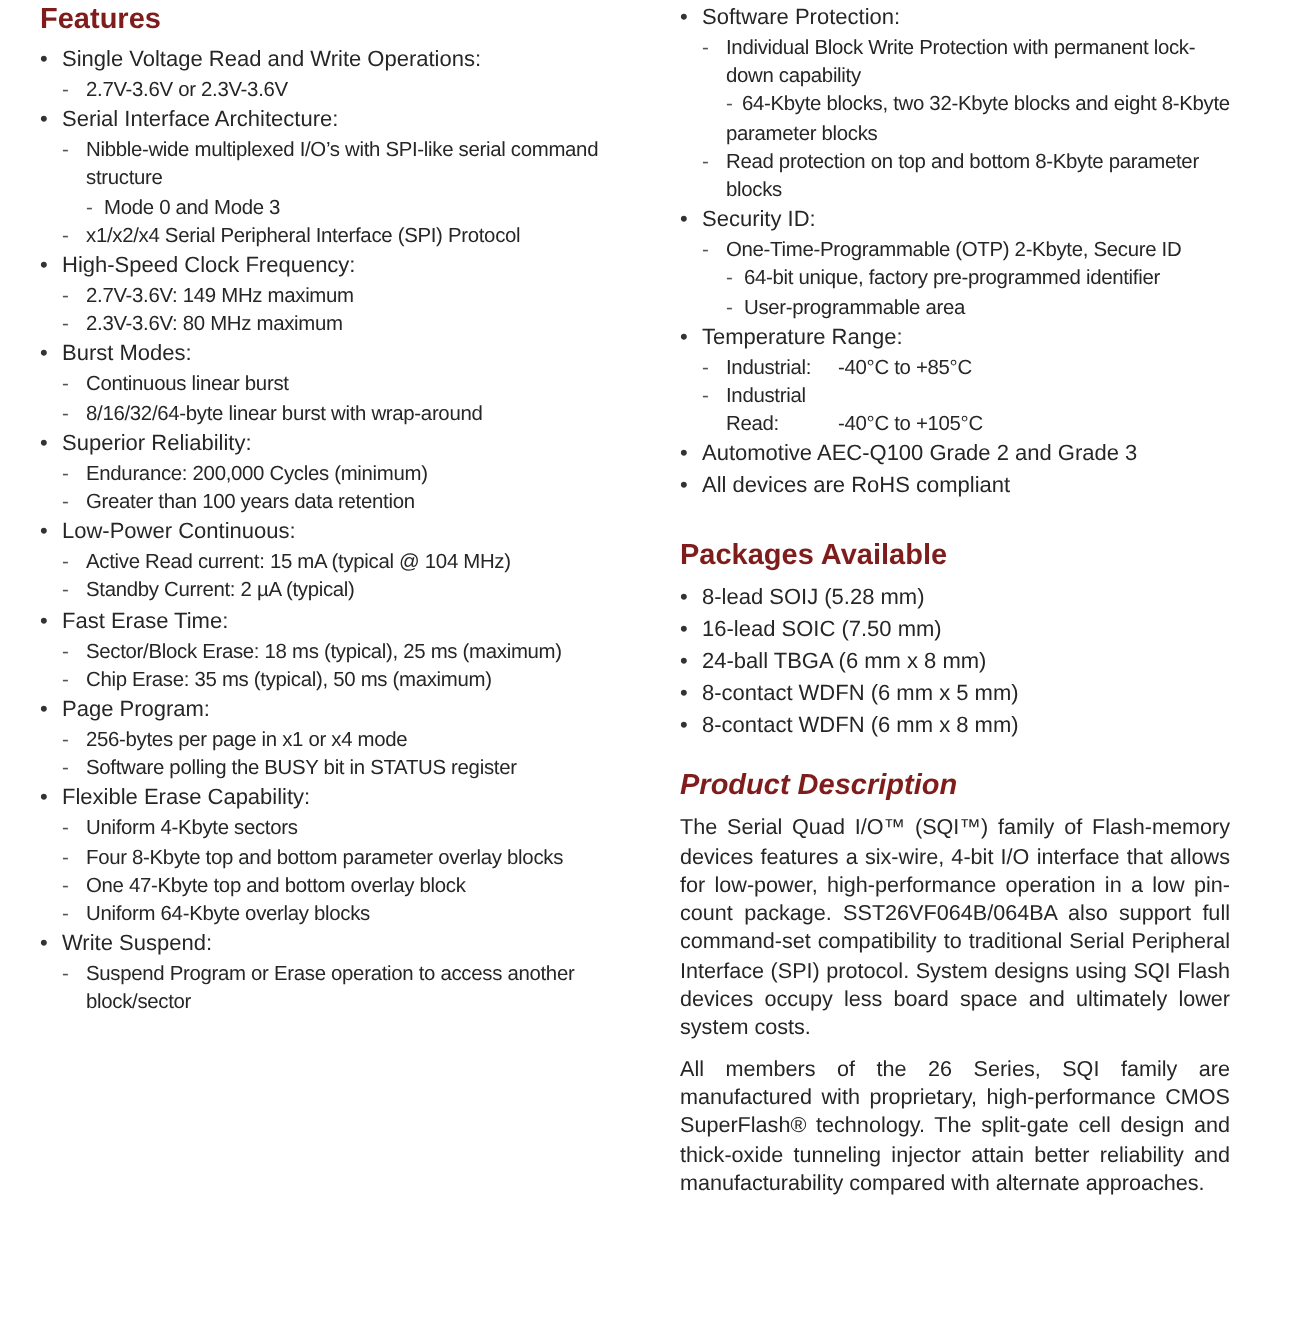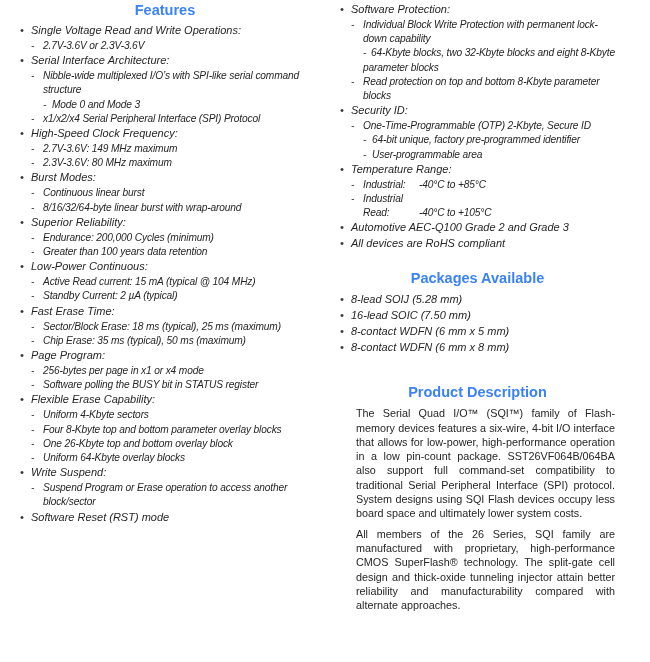--- a/index.html
+++ b/index.html
@@ -2,32 +2,32 @@
 <html><head>
 <meta charset="utf-8">
 <style>
   html, body { margin:0; padding:0; background:#ffffff; }
   body { width:650px; height:662px; overflow:hidden; position:relative;
          font-family:"Liberation Sans", sans-serif; color:#262626; }
   .col { position:absolute; top:0; }
   #left { left:20px; width:290px; }
   #right { left:340px; width:275px; }
   h2 { font-family:"Liberation Sans", sans-serif; font-weight:bold; font-size:14.5px;
-       margin:0; color:#3b82f6; line-height:18px;text-align:center; }
-  ul { list-style:none; margin:0; padding:0;font-style:italic; }
+       margin:0; color:#7f1d1d; line-height:18px; }
+  ul { list-style:none; margin:0; padding:0; }
   .l1 { position:relative; padding-left:11px; font-size:11px; line-height:15.4px; margin:0 0 0.6px 0; }
   .l1::before { content:"\2022"; position:absolute; left:0; top:0; color:#333; }
   .l2 { position:relative; padding-left:23px; font-size:10.2px; line-height:14.2px; letter-spacing:-0.15px; }
   .l2::before { content:"-"; position:absolute; left:11px; top:0; color:#555; }
   .l3 { position:relative; padding-left:32px; font-size:10.2px; line-height:14.2px; letter-spacing:-0.15px; }
   .l3::before { content:"-"; position:absolute; left:23px; top:0; color:#555; }
   .l3w { padding-left:23px; }
   .l3w::before { left:23px; }
   .l3w .txt { padding-left:8px; display:inline; }
-  .para { font-size:10.8px; line-height:14.3px; text-align:justify; margin:0 0 6px 16px; }
+  .para { font-size:10.8px; line-height:14.3px; text-align:justify; margin:0 0 6px 0; }
   .tab { display:inline-block; width:56px; }
 </style>
 </head>
 <body>
 
 <div id="left" class="col">
   <h2 style="margin-top:1px;margin-bottom:4px;">Features</h2>
   <ul id="left-list">
       <li class="l1">Single Voltage Read and Write Operations:</li>
       <li class="l2">2.7V-3.6V or 2.3V-3.6V</li>
@@ -49,25 +49,24 @@
       <li class="l2">Standby Current: 2 µA (typical)</li>
       <li class="l1">Fast Erase Time:</li>
       <li class="l2">Sector/Block Erase: 18 ms (typical), 25 ms (maximum)</li>
       <li class="l2">Chip Erase: 35 ms (typical), 50 ms (maximum)</li>
       <li class="l1">Page Program:</li>
       <li class="l2">256-bytes per page in x1 or x4 mode</li>
       <li class="l2">Software polling the BUSY bit in STATUS register</li>
       <li class="l1">Flexible Erase Capability:</li>
       <li class="l2">Uniform 4-Kbyte sectors</li>
       <li class="l2">Four 8-Kbyte top and bottom parameter overlay blocks</li>
-      <li class="l2">One 26-Kbyte top and bottom overlay block</li>
+      <li class="l2">One 47-Kbyte top and bottom overlay block</li>
       <li class="l2">Uniform 64-Kbyte overlay blocks</li>
       <li class="l1">Write Suspend:</li>
       <li class="l2">Suspend Program or Erase operation to access another block/sector</li>
-      <li class="l1">Software Reset (RST) mode</li>
     </ul>
 </div>
 
 <div id="right" class="col">
   <ul id="right-list" style="margin-top:2px;">
       <li class="l1">Software Protection:</li>
       <li class="l2">Individual Block Write Protection with permanent lock-down capability</li>
       <li class="l2 l3w"><span class="txt">64-Kbyte blocks, two 32-Kbyte blocks and eight 8-Kbyte parameter blocks</span></li>
       <li class="l2">Read protection on top and bottom 8-Kbyte parameter blocks</li>
       <li class="l1">Security ID:</li>
@@ -78,22 +77,23 @@
       <li class="l2"><span class="tab">Industrial:</span><span>-40°C to +85°C</span></li>
       <li class="l2"><span class="tab">Industrial Read:</span><span>-40°C to +105°C</span></li>
       <li class="l1">Automotive AEC-Q100 Grade 2 and Grade 3</li>
       <li class="l1">All devices are RoHS compliant</li>
     </ul>
 
   <h2 style="margin-top:17px;margin-bottom:5px;">Packages Available</h2>
   <ul id="pkg-list">
       <li class="l1">8-lead SOIJ (5.28 mm)</li>
       <li class="l1">16-lead SOIC (7.50 mm)</li>
+      <li class="l1">24-ball TBGA (6 mm x 8 mm)</li>
       <li class="l1">8-contact WDFN (6 mm x 5 mm)</li>
       <li class="l1">8-contact WDFN (6 mm x 8 mm)</li>
     </ul>
 
-  <h2 style="margin-top:28px;margin-bottom:5px;">Product Description</h2>
+  <h2 style="margin-top:13px;margin-bottom:5px;font-style:italic;">Product Description</h2>
   <div id="desc">
     <p class="para">The Serial Quad I/O™ (SQI™) family of Flash-memory devices features a six-wire, 4-bit I/O interface that allows for low-power, high-performance operation in a low pin-count package. SST26VF064B/064BA also support full command-set compatibility to traditional Serial Peripheral Interface (SPI) protocol. System designs using SQI Flash devices occupy less board space and ultimately lower system costs.</p>
     <p class="para">All members of the 26 Series, SQI family are manufactured with proprietary, high-performance CMOS SuperFlash® technology. The split-gate cell design and thick-oxide tunneling injector attain better reliability and manufacturability compared with alternate approaches.</p>
   </div>
 </div>
 
 </body></html>

